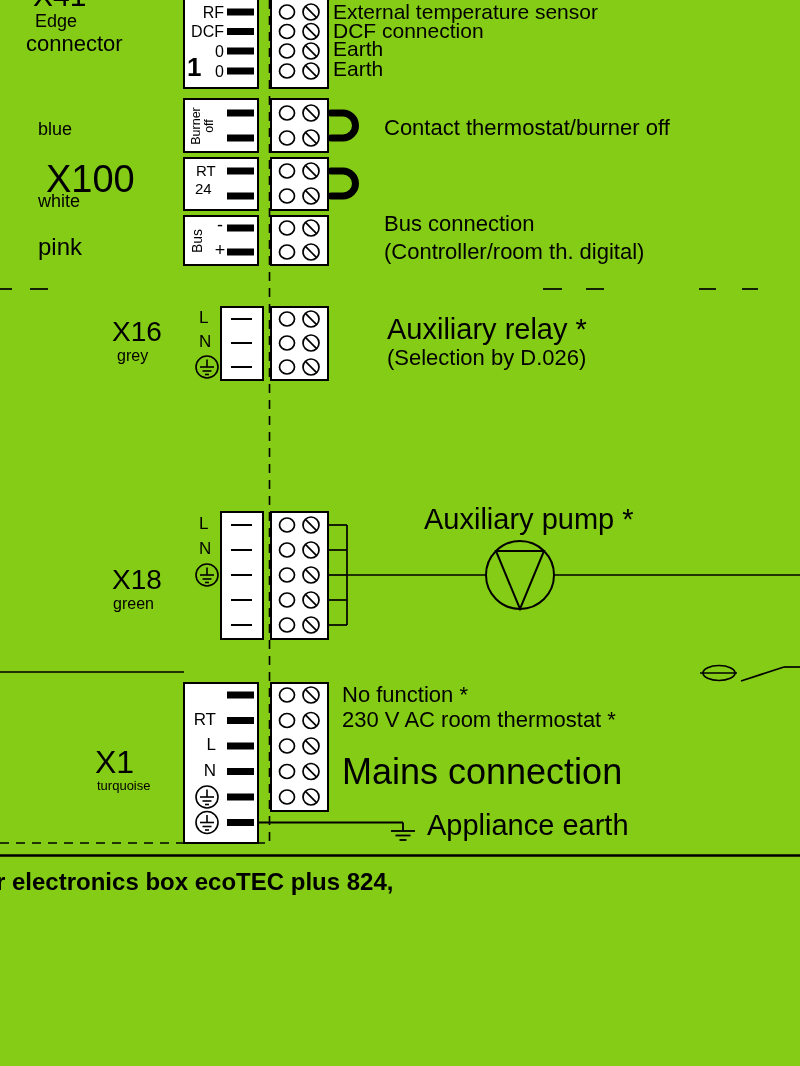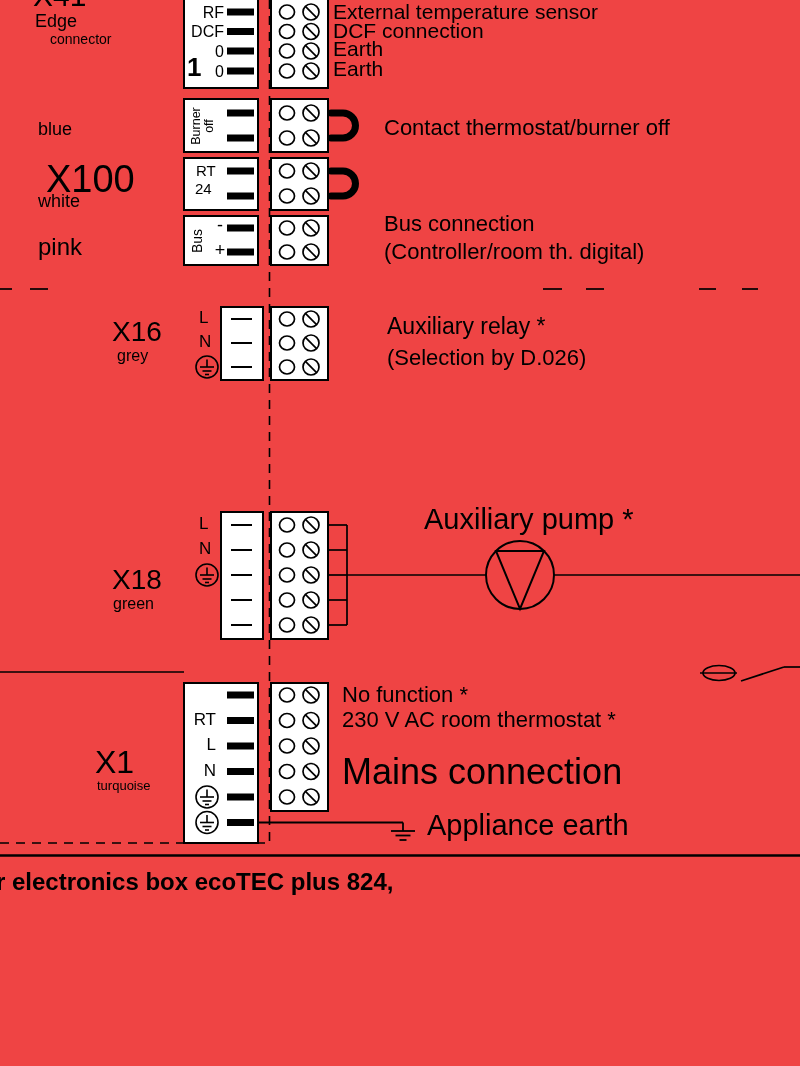--- a/index.html
+++ b/index.html
@@ -2,21 +2,21 @@
 <html><head>
 <meta charset="utf-8">
 <style>
   * { margin:0; padding:0; box-sizing:border-box; }
   html, body { background:#ffffff; }
   #stage {
     position:relative;
     width:800px;
     height:1066px;
     overflow:hidden;
-    background:#ef4444;
+    background:#84cc16;
     color:#000;
     font-family:"Liberation Sans", sans-serif;
   }
   #stage svg { position:absolute; left:0; top:0; }
   .lbl { position:absolute; white-space:nowrap; color:#000; line-height:1.08; }
   .ra  { text-align:right; }
   .rotwrap { position:absolute; display:flex; align-items:center; justify-content:center; }
   .rot { transform:rotate(-90deg); text-align:center; }
 </style>
 </head>
@@ -184,21 +184,21 @@
       <line x1="391" y1="831" x2="415" y2="831"></line>
       <line x1="395.5" y1="835.5" x2="410.5" y2="835.5"></line>
       <line x1="399.5" y1="840" x2="406.5" y2="840"></line>
     </g>
 
     <line x1="0" y1="855.5" x2="800" y2="855.5" stroke="#000" stroke-width="2.5"></line>
   </svg>
 
   <div class="lbl" style="left:33px; top:-20px; font-size:30px;">X41</div>
   <div class="lbl" style="left:35px; top:12px; font-size:18px;">Edge</div>
-  <div class="lbl" style="left:50px; top:32px; font-size:14px;text-align:center;">connector</div>
+  <div class="lbl" style="left:26px; top:32px; font-size:22px;text-align:center;">connector</div>
   <div class="lbl ra" style="left:180px; top:4px;  width:44px; font-size:16px;">RF</div>
   <div class="lbl ra" style="left:180px; top:23px; width:44px; font-size:16px;">DCF</div>
   <div class="lbl ra" style="left:180px; top:43px; width:44px; font-size:16px;">0</div>
   <div class="lbl ra" style="left:180px; top:63px; width:44px; font-size:16px;">0</div>
   <div class="lbl" style="left:187px; top:53px; font-size:26px; font-weight:bold;">1</div>
   <div class="lbl" style="left:333px; top:1px;  font-size:21px;">External temperature sensor</div>
   <div class="lbl" style="left:333px; top:20px; font-size:21px;">DCF connection</div>
   <div class="lbl" style="left:333px; top:38px; font-size:21px;">Earth</div>
   <div class="lbl" style="left:333px; top:58px; font-size:21px;">Earth</div>
 
@@ -222,21 +222,21 @@
   <div class="lbl" style="left:213px; top:216px; width:14px; text-align:center; font-size:18px;">-</div>
   <div class="lbl" style="left:213px; top:241px; width:14px; text-align:center; font-size:18px;">+</div>
   <div class="lbl" style="left:38px; top:234px; font-size:24px;">pink</div>
   <div class="lbl" style="left:384px; top:212px; font-size:22px;">Bus connection</div>
   <div class="lbl" style="left:384px; top:240px; font-size:22px;">(Controller/room th. digital)</div>
 
   <div class="lbl" style="left:112px; top:317px; font-size:28px;">X16</div>
   <div class="lbl" style="left:117px; top:347px; font-size:16px;">grey</div>
   <div class="lbl" style="left:199px; top:309px; font-size:17px;">L</div>
   <div class="lbl" style="left:199px; top:333px; font-size:17px;">N</div>
-  <div class="lbl" style="left:387px; top:314px; font-size:23px;">Auxiliary relay *</div>
+  <div class="lbl" style="left:387px; top:314px; font-size:29px;">Auxiliary relay *</div>
   <div class="lbl" style="left:387px; top:346px; font-size:22px;">(Selection by D.026)</div>
 
   <div class="lbl" style="left:424px; top:504px; font-size:29px;">Auxiliary pump *</div>
   <div class="lbl" style="left:112px; top:565px; font-size:28px;">X18</div>
   <div class="lbl" style="left:113px; top:595px; font-size:16px;">green</div>
   <div class="lbl" style="left:199px; top:515px; font-size:17px;">L</div>
   <div class="lbl" style="left:199px; top:540px; font-size:17px;">N</div>
 
   <div class="lbl" style="left:342px; top:683px; font-size:22px;">No function *</div>
   <div class="lbl" style="left:342px; top:708px; font-size:22px;">230 V AC room thermostat *</div>

